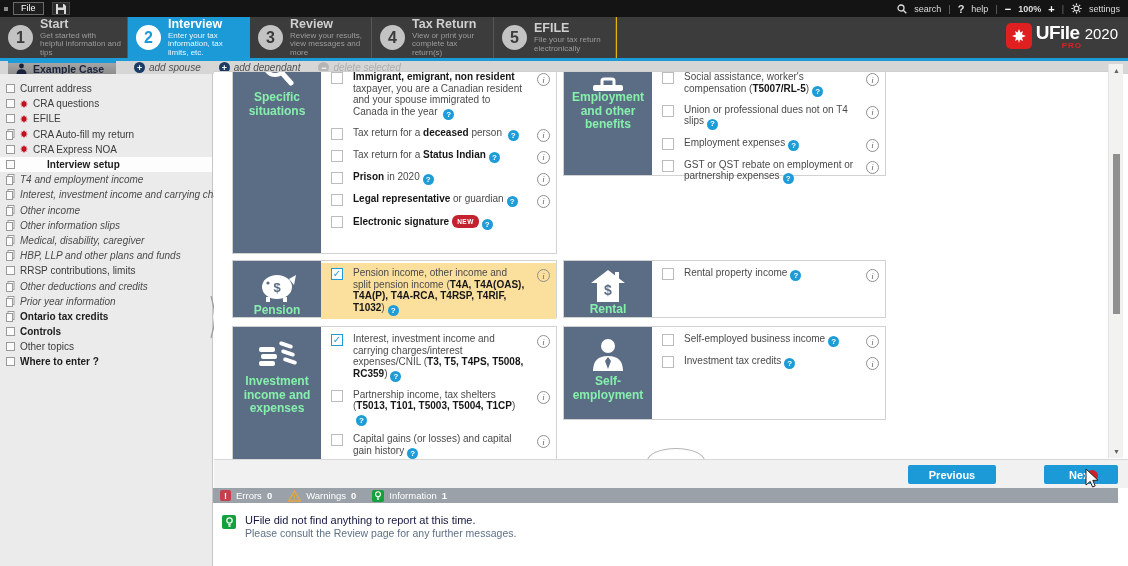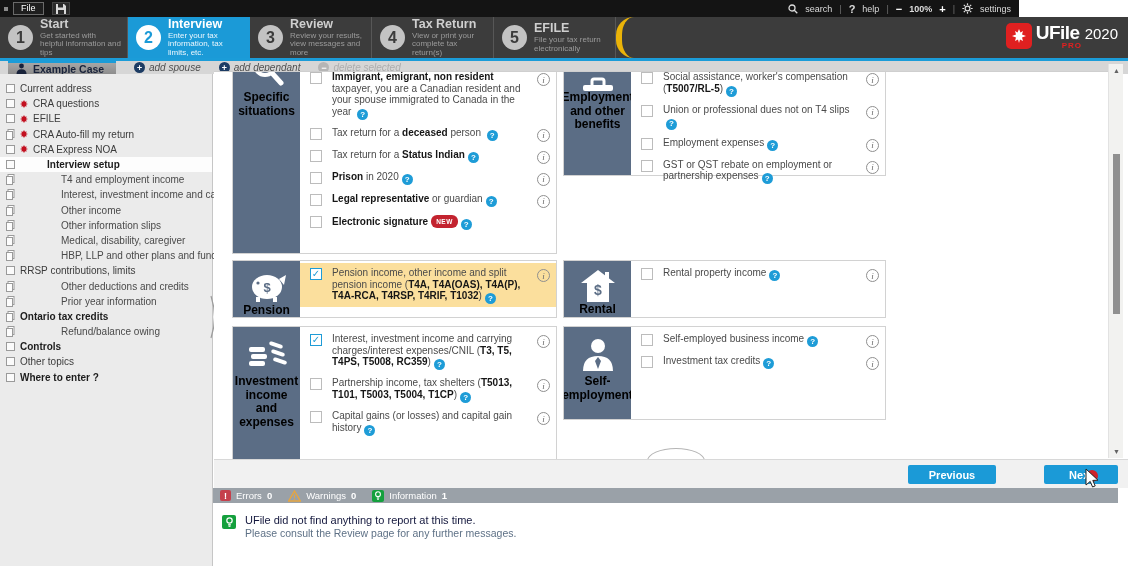--- a/index.html
+++ b/index.html
@@ -1,21 +1,21 @@
 <!DOCTYPE html>
 <html><head>
 <meta charset="utf-8">
 <style>
   * { margin:0; padding:0; box-sizing:border-box; }
   html,body { width:1128px; height:566px; overflow:hidden; background:#fff;
     font-family:"Liberation Sans","DejaVu Sans",sans-serif; }
   #app { position:relative; width:1128px; height:566px; background:#fff; overflow:hidden; }
 
   
-  #titlebar { position:absolute; left:0; top:0; width:1019px; height:17px; background:#141414;
+  #titlebar { position:absolute; left:0; top:0; width:1128px; height:17px; background:#141414;
     display:flex; align-items:center; color:#e6e6e6; font-size:9px; }
   #titlebar .tb-dot { width:4px; height:4px; background:#8a8a8a; margin:0 5px 0 4px; }
   #titlebar .menu-file { border:1px solid #6a6a6a; padding:0px 7px; height:13px; line-height:11px;
     color:#fff; background:#1e1e1e; }
   #titlebar .save-btn { margin-left:8px; width:18px; height:13px; background:#2a2a2a; border:1px solid #444;
     display:flex; align-items:center; justify-content:center; }
   #titlebar .right { margin-left:auto; display:flex; align-items:center; gap:7px; padding-right:8px; color:#dcdcdc; }
   #titlebar .sep { color:#6f6f6f; }
   #titlebar .zoombtn { font-size:11px; font-weight:bold; color:#fff; }
 
@@ -26,21 +26,21 @@
   .step:first-child { width:128px; }
   .step .circ { width:25px; height:25px; border-radius:50%; background:#c3c3c3; color:#3b3b3b;
     font-size:16px; font-weight:bold; display:flex; align-items:center; justify-content:center; flex:0 0 auto; }
   .step .txt { display:flex; flex-direction:column; }
   .step .t1 { font-size:12.5px; font-weight:bold; color:#cfcfcf; line-height:13px; }
   .step .t2 { font-size:8px; color:#9b9b9b; line-height:8.5px; margin-top:1px; }
   .step.active { background:#1b9ad7; border-right:none; }
   .step.active .circ { background:#fff; color:#1b9ad7; }
   .step.active .t1 { color:#fff; }
   .step.active .t2 { color:#eaf6fd; }
-  #steps-fill { flex:1; position:relative; border-left:6px solid #eab308;border-radius:18px; }
+  #steps-fill { flex:1; position:relative; border-left:1px solid #eab308; }
 
   
   #logo { position:absolute; right:10px; top:6px; display:flex; align-items:flex-start; gap:4px; }
   #logo .leafbox { width:26px; height:26px; background:#e02020; border-radius:5px;
     display:flex; align-items:center; justify-content:center; }
   #logo .wordwrap { position:relative; display:flex; align-items:flex-start; gap:5px; }
   #logo .brand { color:#fff; font-size:19px; font-weight:bold; line-height:20px; letter-spacing:-0.5px; }
   #logo .year { color:#fff; font-size:15px; font-weight:300; line-height:21px; }
   #logo .tier { position:absolute; left:26px; top:18px; color:#e02020; font-size:8px; font-weight:bold; letter-spacing:1px; }
 
@@ -56,35 +56,35 @@
   .tb-action .pc { width:11px; height:11px; border-radius:50%; background:#1c3b63; color:#fff; font-size:9px;
     font-weight:bold; display:flex; align-items:center; justify-content:center; line-height:10px; }
   .tb-action.disabled { color:#adadad; cursor:default; }
   .tb-action.disabled .pc { background:#b5b5b5; }
 
   
   #sidebar { position:absolute; left:0; top:74px; width:213px; height:492px; background:#ebebeb;
     border-right:1px solid #c6c6c6; padding-top:7px; }
   .sb-item { display:flex; align-items:center; gap:5px; height:15.2px; padding-left:6px;
     font-size:10px; color:#3b3b3b; white-space:nowrap; cursor:pointer; }
-  .sb-item.italic .sb-label { color:#4a4a4a;margin-left:41px; }
+  .sb-item.italic .sb-label { font-style:italic; color:#4a4a4a; }
   .sb-item.bold .sb-label { font-weight:bold; color:#1c1c1c; }
   .sb-item.selected { background:#fdfdfd;gap:32px; }
   .sb-cbx { width:9px; height:9px; border:1px solid #9a9a9a; background:#fbfbfb; flex:0 0 auto; }
   .sb-page { flex:0 0 auto; display:flex; }
   .sb-leaf { flex:0 0 auto; display:flex; }
 
   
   #splitter-handle { position:absolute; left:210px; top:295px; }
 
   
   #viewport { position:absolute; left:214px; top:71px; width:894px; height:388px; background:#fff;
     border-top:1px solid #cfcfcf; overflow:hidden; }
   .section { position:absolute; display:flex; border:1px solid #d2d2d2; background:#fff; }
-  .sec-head { width:67px; background:#5b6d85; color:#000000; display:flex; flex-direction:column;
+  .sec-head { width:88px; background:#5b6d85; color:#86efac; display:flex; flex-direction:column;
     align-items:center; justify-content:flex-start; overflow:hidden; position:relative; flex:0 0 auto; }
   .sec-icon { margin-top:8px; height:40px; display:flex; align-items:center; justify-content:center; }
   .sec-title { font-size:12px; font-weight:bold; text-align:center; line-height:13.5px; padding:0 4px; }
   .sec-head.cut .sec-icon { margin-top:-14px; }
   .sec-rows { flex:1; display:flex; flex-direction:column; padding-top:2px; }
   .row { display:flex; align-items:flex-start; padding:4px 6px 3px 10px; gap:10px; }
   .row .cbx { width:12px; height:12px; border:1px solid #bcbcbc; background:#fff; flex:0 0 auto; margin-top:1px;
     font-size:10px; line-height:10px; text-align:center; color:#1e9cd7; font-weight:bold; cursor:pointer; }
   .row .cbx.checked { border-color:#1e9cd7; }
   .row .rtext { flex:1; font-size:10px; line-height:11.5px; color:#4a4a4a; }
@@ -383,29 +383,20 @@
       </div>
       <div class="sb-item bold">
         <span class="sb-page">
           <svg width="9" height="11" viewBox="0 0 9 11">
             <rect x="2" y="0.5" width="6" height="8" fill="#fff" stroke="#9a9a9a"></rect>
             <rect x="0.5" y="2.5" width="6" height="8" fill="#fdfdfd" stroke="#9a9a9a"></rect>
           </svg>
         </span>
         <span class="sb-label">Ontario tax credits</span>
       </div>
-      <div class="sb-item italic">
-        <span class="sb-page">
-          <svg width="9" height="11" viewBox="0 0 9 11">
-            <rect x="2" y="0.5" width="6" height="8" fill="#fff" stroke="#9a9a9a"></rect>
-            <rect x="0.5" y="2.5" width="6" height="8" fill="#fdfdfd" stroke="#9a9a9a"></rect>
-          </svg>
-        </span>
-        <span class="sb-label">Refund/balance owing</span>
-      </div>
       <div class="sb-item bold">
         <span class="sb-cbx"></span>
         <span class="sb-label">Controls</span>
       </div>
       <div class="sb-item normal">
         <span class="sb-cbx"></span>
         <span class="sb-label">Other topics</span>
       </div>
       <div class="sb-item bold">
         <span class="sb-cbx"></span>

